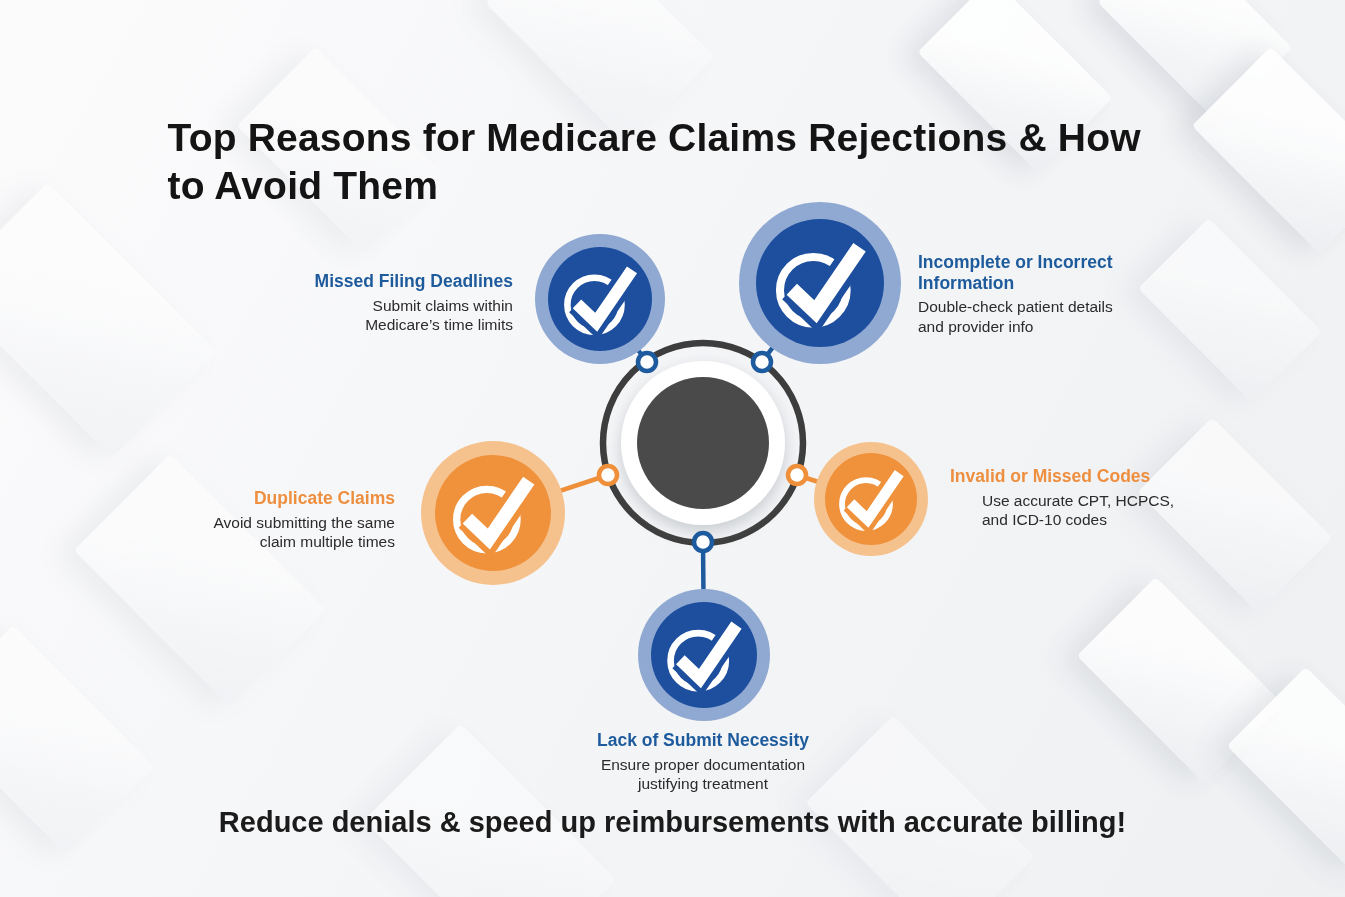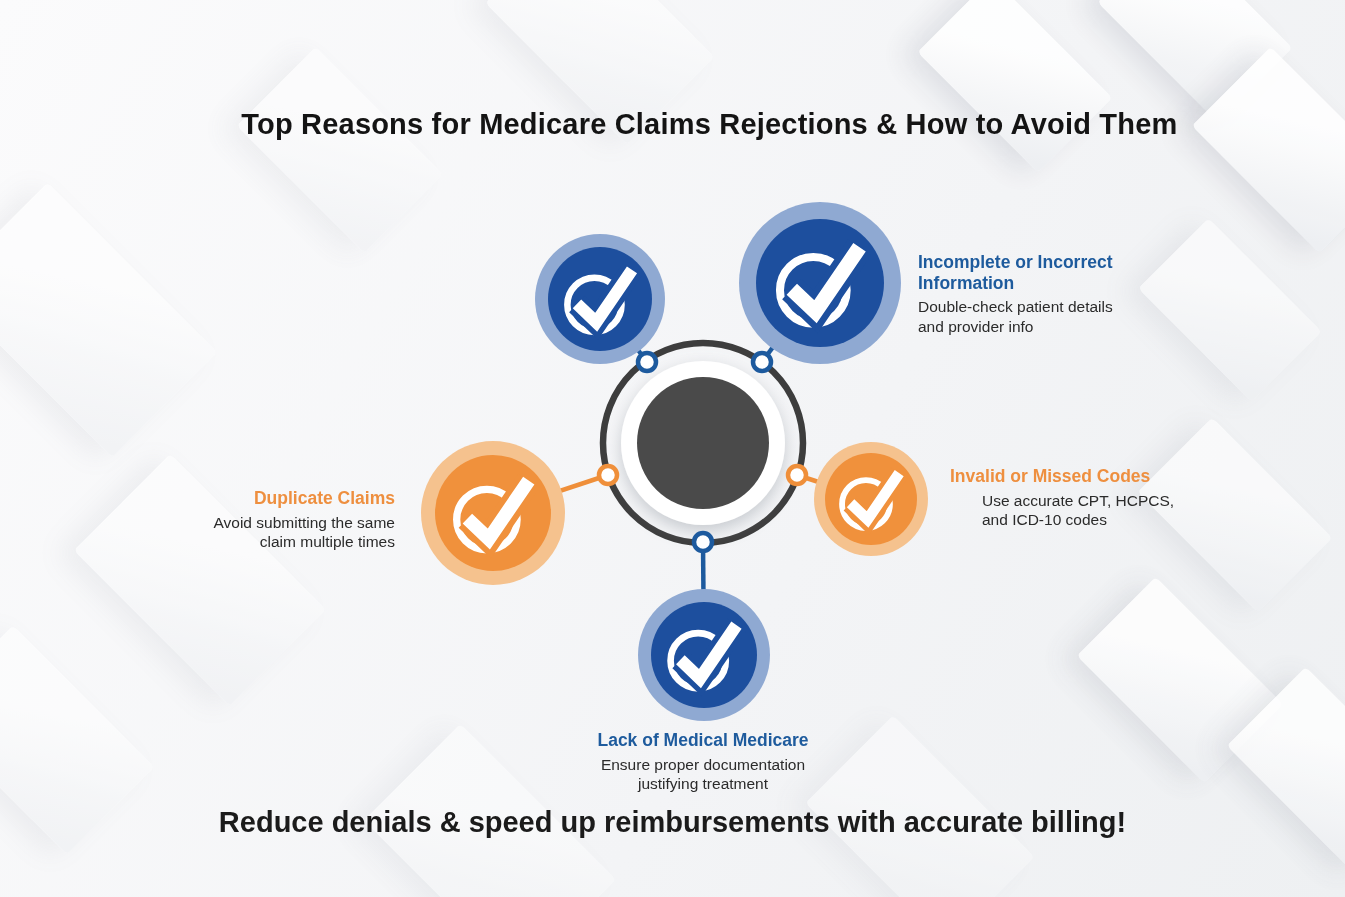--- a/index.html
+++ b/index.html
@@ -11,21 +11,21 @@
   .stage{position:relative;width:1345px;height:897px;overflow:hidden;
     background:linear-gradient(120deg,#fbfbfc 0%,#f3f4f6 60%,#eef0f2 100%);}
   
   .bg{position:absolute;inset:0;overflow:hidden;}
   .facet{position:absolute;border-radius:6px;
     background:linear-gradient(135deg,#ffffff 35%,#edeff2 95%);
     transform:rotate(45deg) scaleY(.62);
     box-shadow:-10px 22px 34px rgba(125,132,145,.20);}
   
   .title{position:absolute;top:88px;left:50%;transform:translateX(-50%);
-    width:1010px;text-align:right;font-size:29px;line-height:1.24;
+    width:1010px;text-align:left;font-size:39px;line-height:1.24;
     font-weight:800;color:#141414;letter-spacing:.2px;}
   .tagline{position:absolute;top:806px;left:0;width:1345px;text-align:center;
     font-size:29px;font-weight:800;color:#1b1b1b;}
   
   .hub-layer{position:absolute;left:0;top:0;z-index:1;}
   
   .spoke{position:absolute;z-index:2;}
   .halo{position:absolute;inset:0;border-radius:50%;background:var(--halo-c);}
   .disc{position:absolute;left:50%;top:50%;
     width:calc(var(--dr)*2);height:calc(var(--dr)*2);
@@ -148,36 +148,40 @@
 
   <div class="spoke" style="left:638px;top:589px;width:132px;height:132px;--dr:53px;--c:#1d4f9e;--halo-c:#8fa9d2">
     <div class="halo"></div>
     <div class="disc">
       <svg class="check-icon" viewBox="0 0 100 100">
           <use href="#ck"></use>
         </svg>
     </div>
   </div>
 
+  <div class="label-block t1 blue">
+    <div class="item-heading nowrap">Missed Filing Deadlines</div>
+    <div class="item-desc">Submit claims within Medicare’s time limits</div>
+  </div>
 
   <div class="label-block t3 orange">
     <div class="item-heading nowrap">Duplicate Claims</div>
     <div class="item-desc">Avoid submitting the same claim multiple times</div>
   </div>
 
   <div class="label-block t2 blue">
     <div class="item-heading">Incomplete or Incorrect Information</div>
     <div class="item-desc">Double-check patient details and provider info</div>
   </div>
 
   <div class="label-block t4 orange">
     <div class="item-heading nowrap">Invalid or Missed Codes</div>
     <div class="item-desc">Use accurate CPT, HCPCS, and ICD-10 codes</div>
   </div>
 
   <div class="label-block t5 blue">
-    <div class="item-heading nowrap">Lack of Medical Medicare</div>
+    <div class="item-heading nowrap">Lack of Submit Necessity</div>
     <div class="item-desc">Ensure proper documentation justifying treatment</div>
   </div>
 
   <div class="tagline">Reduce denials &amp; speed up reimbursements with accurate billing!</div>
 
 </div>
 
 </body></html>

